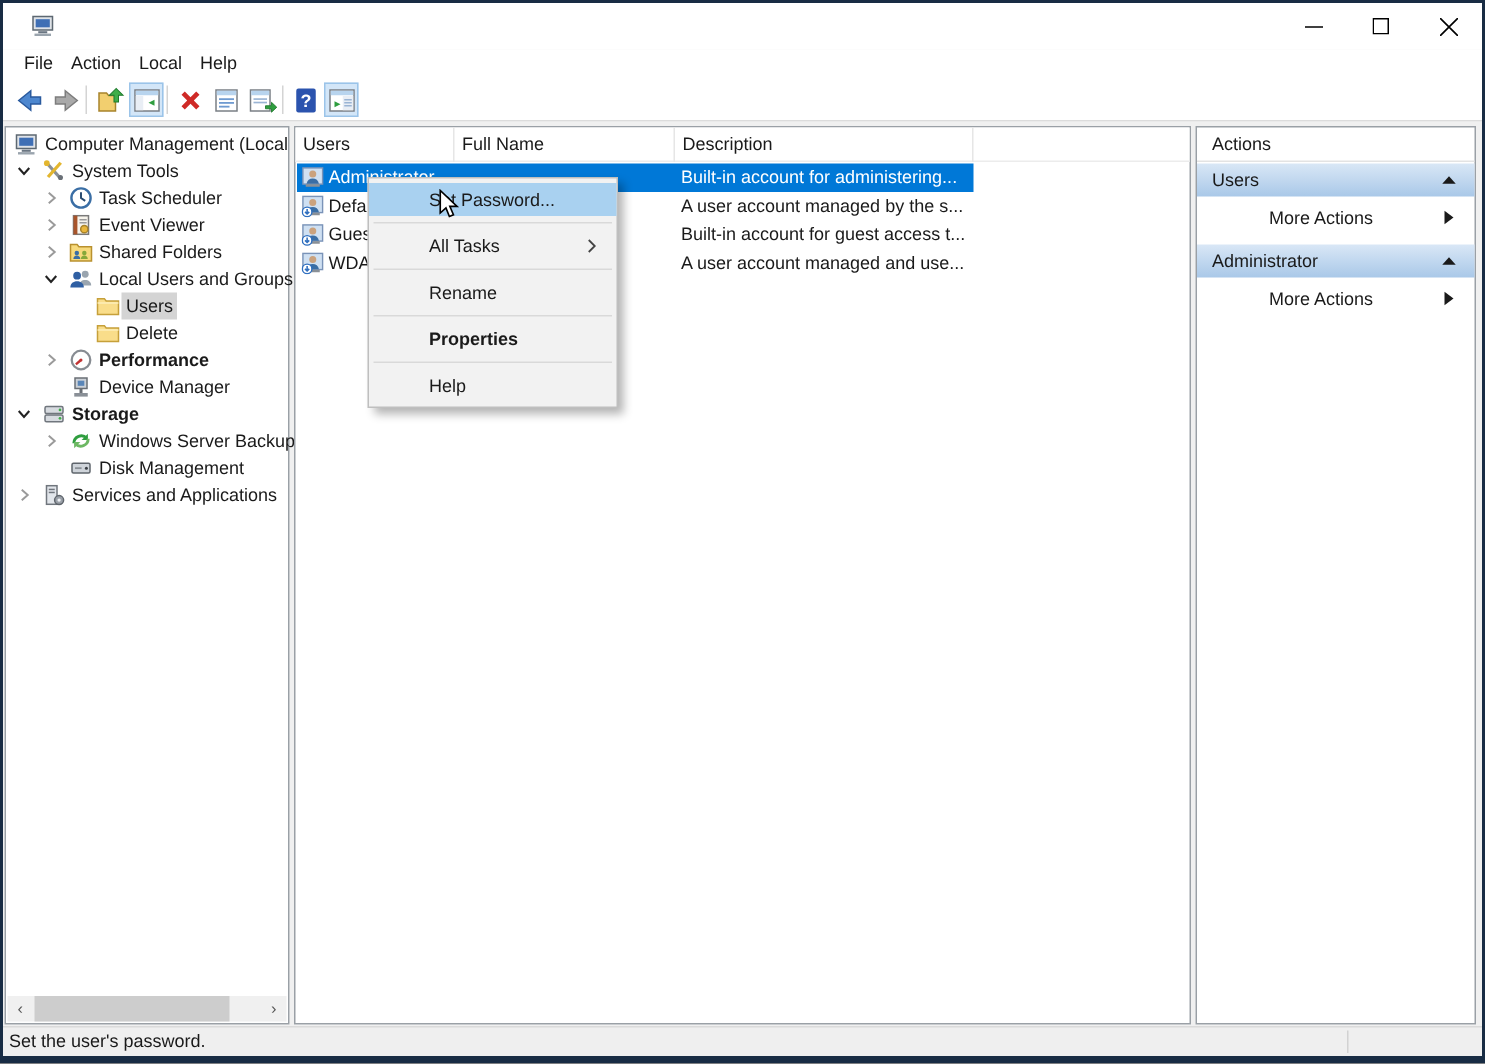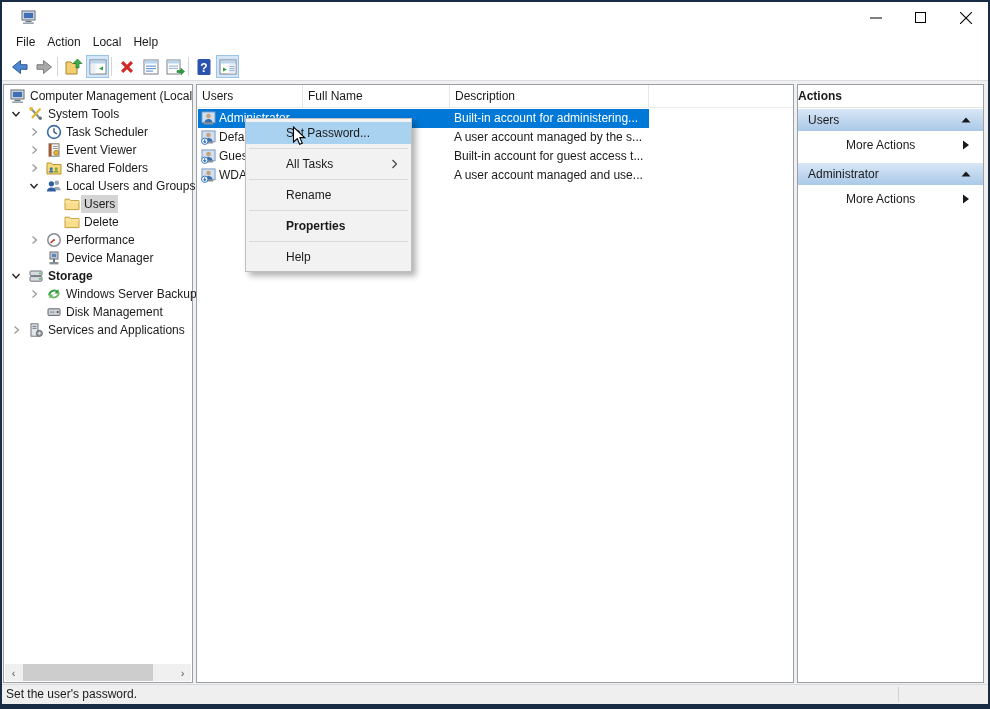--- a/index.html
+++ b/index.html
@@ -51,21 +51,21 @@
   .lv-desc{position:absolute;left:256px;top:0;width:194px;height:19px;overflow:hidden;white-space:nowrap;}
   
   #context-menu{position:absolute;left:245px;top:118px;width:167px;background:#f2f2f2;border:1px solid #bfbfbf;box-shadow:4px 4px 6px rgba(0,0,0,.3);z-index:20;padding:3px 0;}
   .cm-item{position:relative;height:22px;line-height:22px;padding-left:40px;white-space:nowrap;}
   .cm-item.hl{background:var(--menu-hl);}
   .cm-item.bold{font-weight:bold;}
   .cm-sub{position:absolute;right:11px;top:6px;width:10px;height:10px;}
   .cm-sep{height:9px;position:relative;}
   .cm-sep > div{position:absolute;left:3px;right:3px;top:4px;border-top:1px solid #d9d9d9;}
   
-  #actions-title{position:absolute;left:0;top:0;width:100%;height:23px;line-height:23px;font-weight:bold;border-bottom:1px solid #e3e3e3;}
+  #actions-title{position:absolute;left:0;top:0;width:100%;height:23px;line-height:23px;font-weight:normal;padding-left:10px;border-bottom:1px solid #e3e3e3;}
   .act-header{position:absolute;left:0;width:100%;height:22px;line-height:22px;padding-left:10px;
     background:linear-gradient(to bottom,var(--hdr-top),var(--hdr-bot));}
   .act-item{position:absolute;left:0;width:100%;height:28px;line-height:28px;padding-left:48px;}
   .act-collapse{position:absolute;right:12px;top:7px;width:10px;height:8px;}
   .act-arrow{position:absolute;right:13px;top:9px;width:8px;height:10px;}
   
   #statusbar{position:absolute;left:2px;top:684px;width:986px;height:20px;background:#efefef;border-top:1px solid #dadada;}
   #status-text{position:absolute;left:4px;top:0;line-height:19px;}
   #status-div{position:absolute;left:896px;top:2px;bottom:2px;width:1px;background:#d2d2d2;}
   #cursor{position:absolute;left:292px;top:126px;z-index:40;}
@@ -301,21 +301,21 @@
         </div>
         <div class="tree-row" style="top: 128px;">
           <span class="tree-ico" style="left: 60px;">
             <svg width="16" height="16" viewBox="0 0 16 16">
               <path d="M1 4.6V3.2h4.6l1.2 1.4H15v9H1z" fill="#f9dd8a" stroke="#c6a03a"></path>
               <path d="M1 6h14" stroke="#fdeeb8" stroke-width="1"></path>
             </svg>
           </span>
           <span class="tree-label" style="left: 77px;">Delete</span>
         </div>
-        <div class="tree-row" style="top: 146px;">
+        <div class="tree-row" style="top: 146px; font-weight: bold;">
           <span class="tree-chev" style="left: 24px;">
             <svg width="12" height="12" viewBox="0 0 12 12">
               <path d="M4.5 2.5L8.5 6l-4 3.5" fill="none" stroke="#9a9a9a" stroke-width="1.3"></path>
             </svg>
           </span>
           <span class="tree-ico" style="left: 42px;">
             <svg width="16" height="16" viewBox="0 0 16 16">
               <circle cx="8" cy="8" r="6.2" fill="#fff" stroke="#878c92" stroke-width="1.5"></circle>
               <path d="M8 8L4.6 10.9" stroke="#c23232" stroke-width="1.6"></path>
               <circle cx="8" cy="8" r="1" fill="#c23232"></circle>

